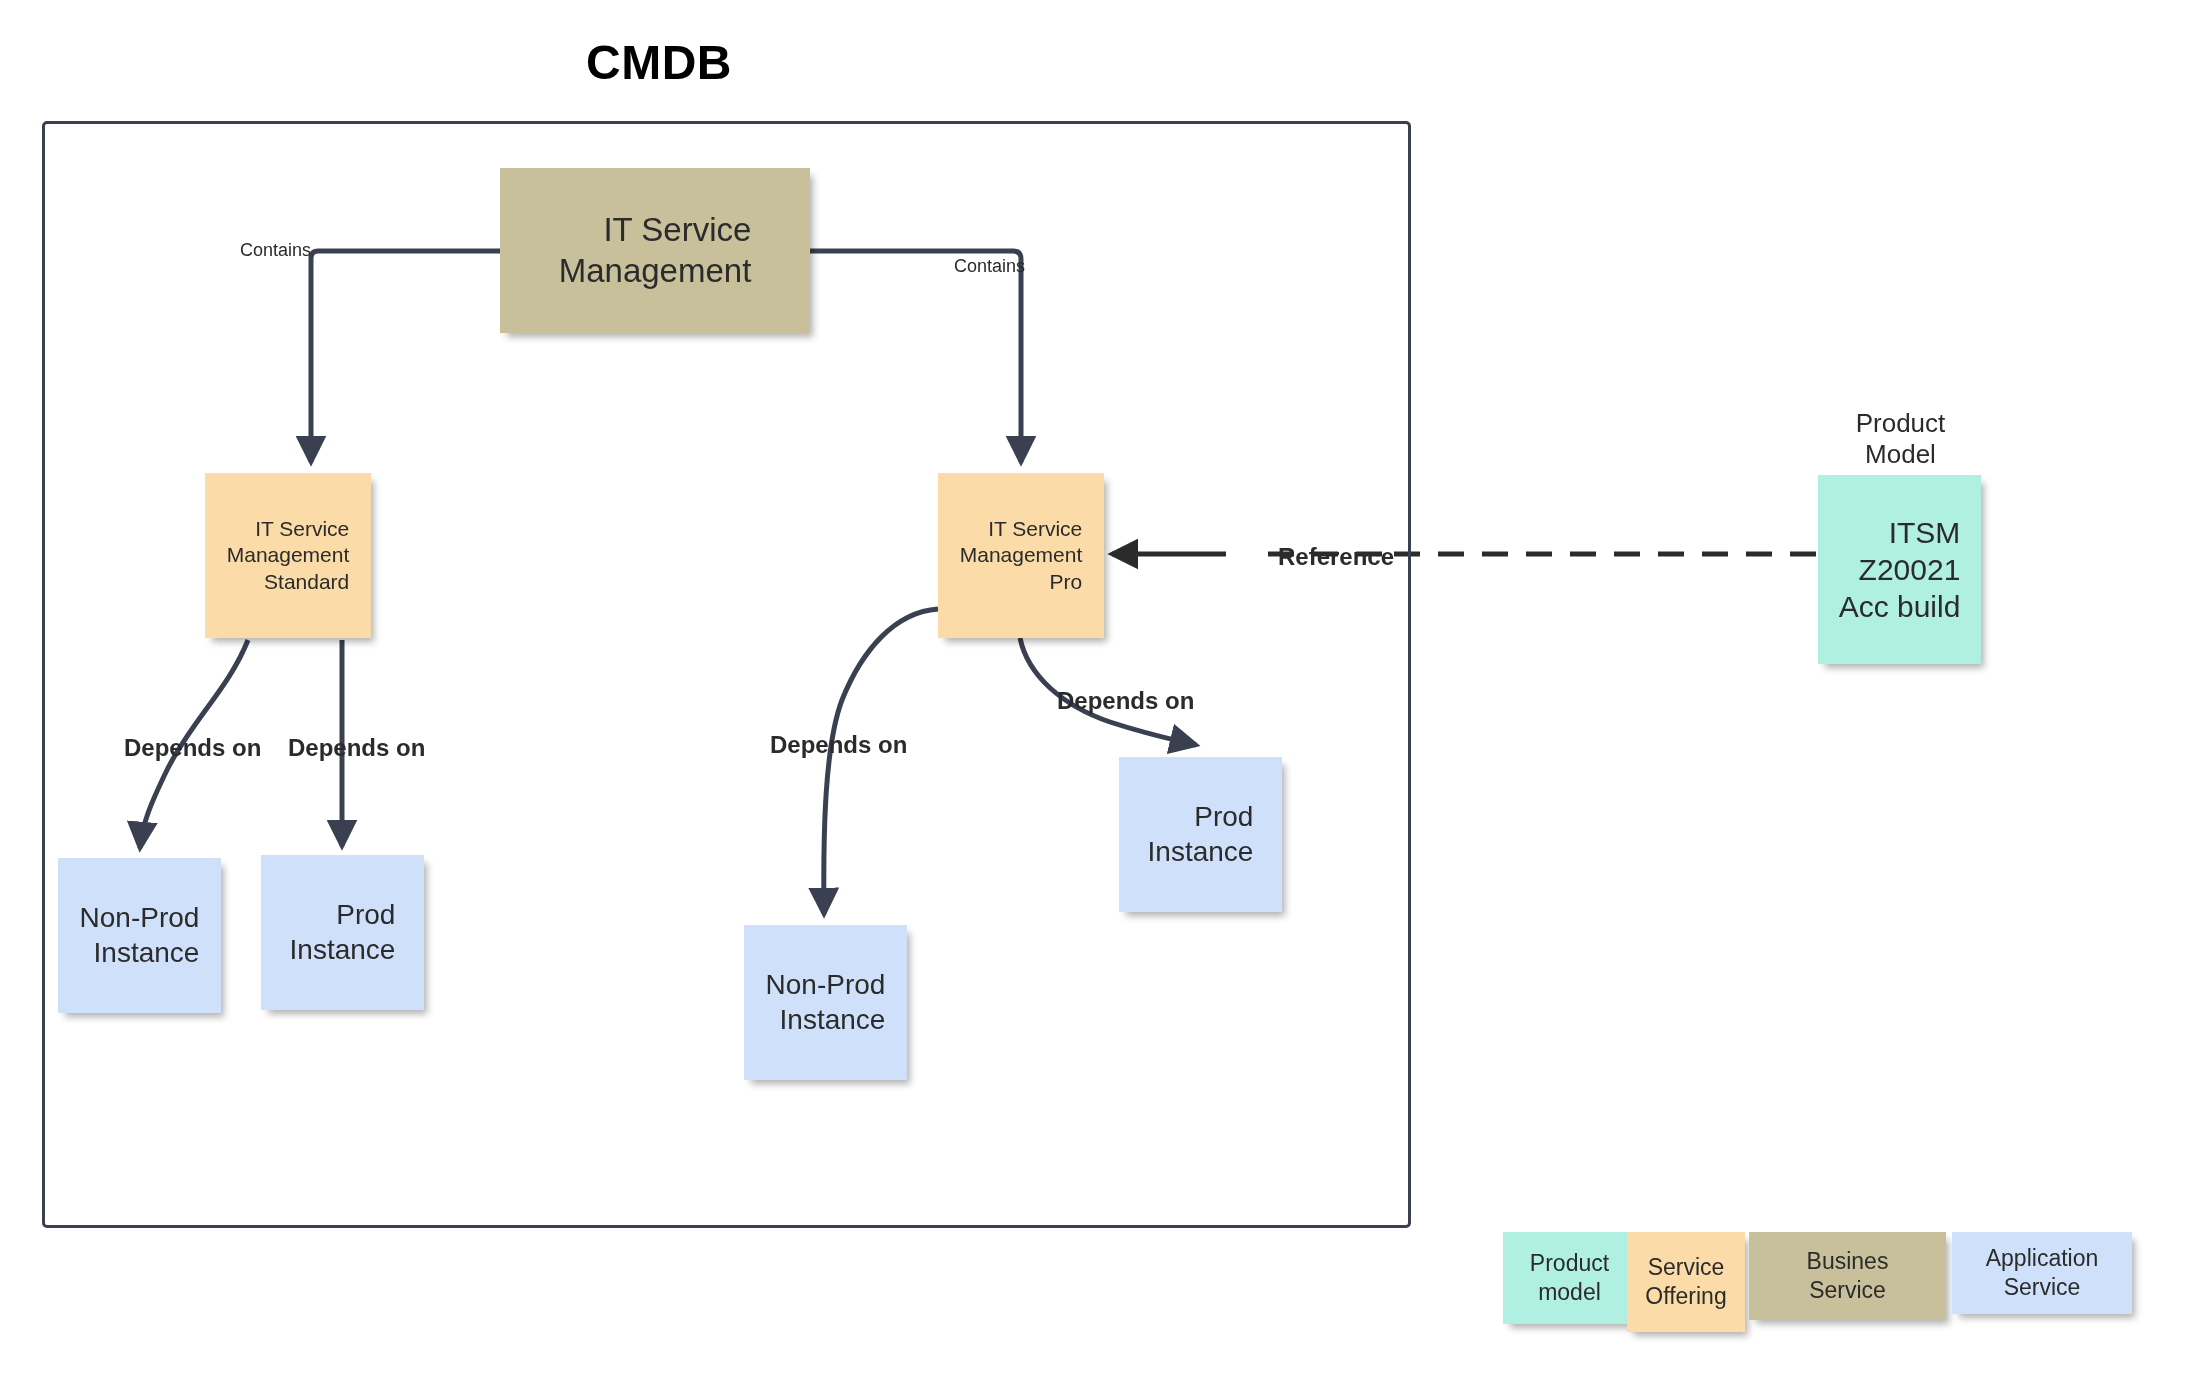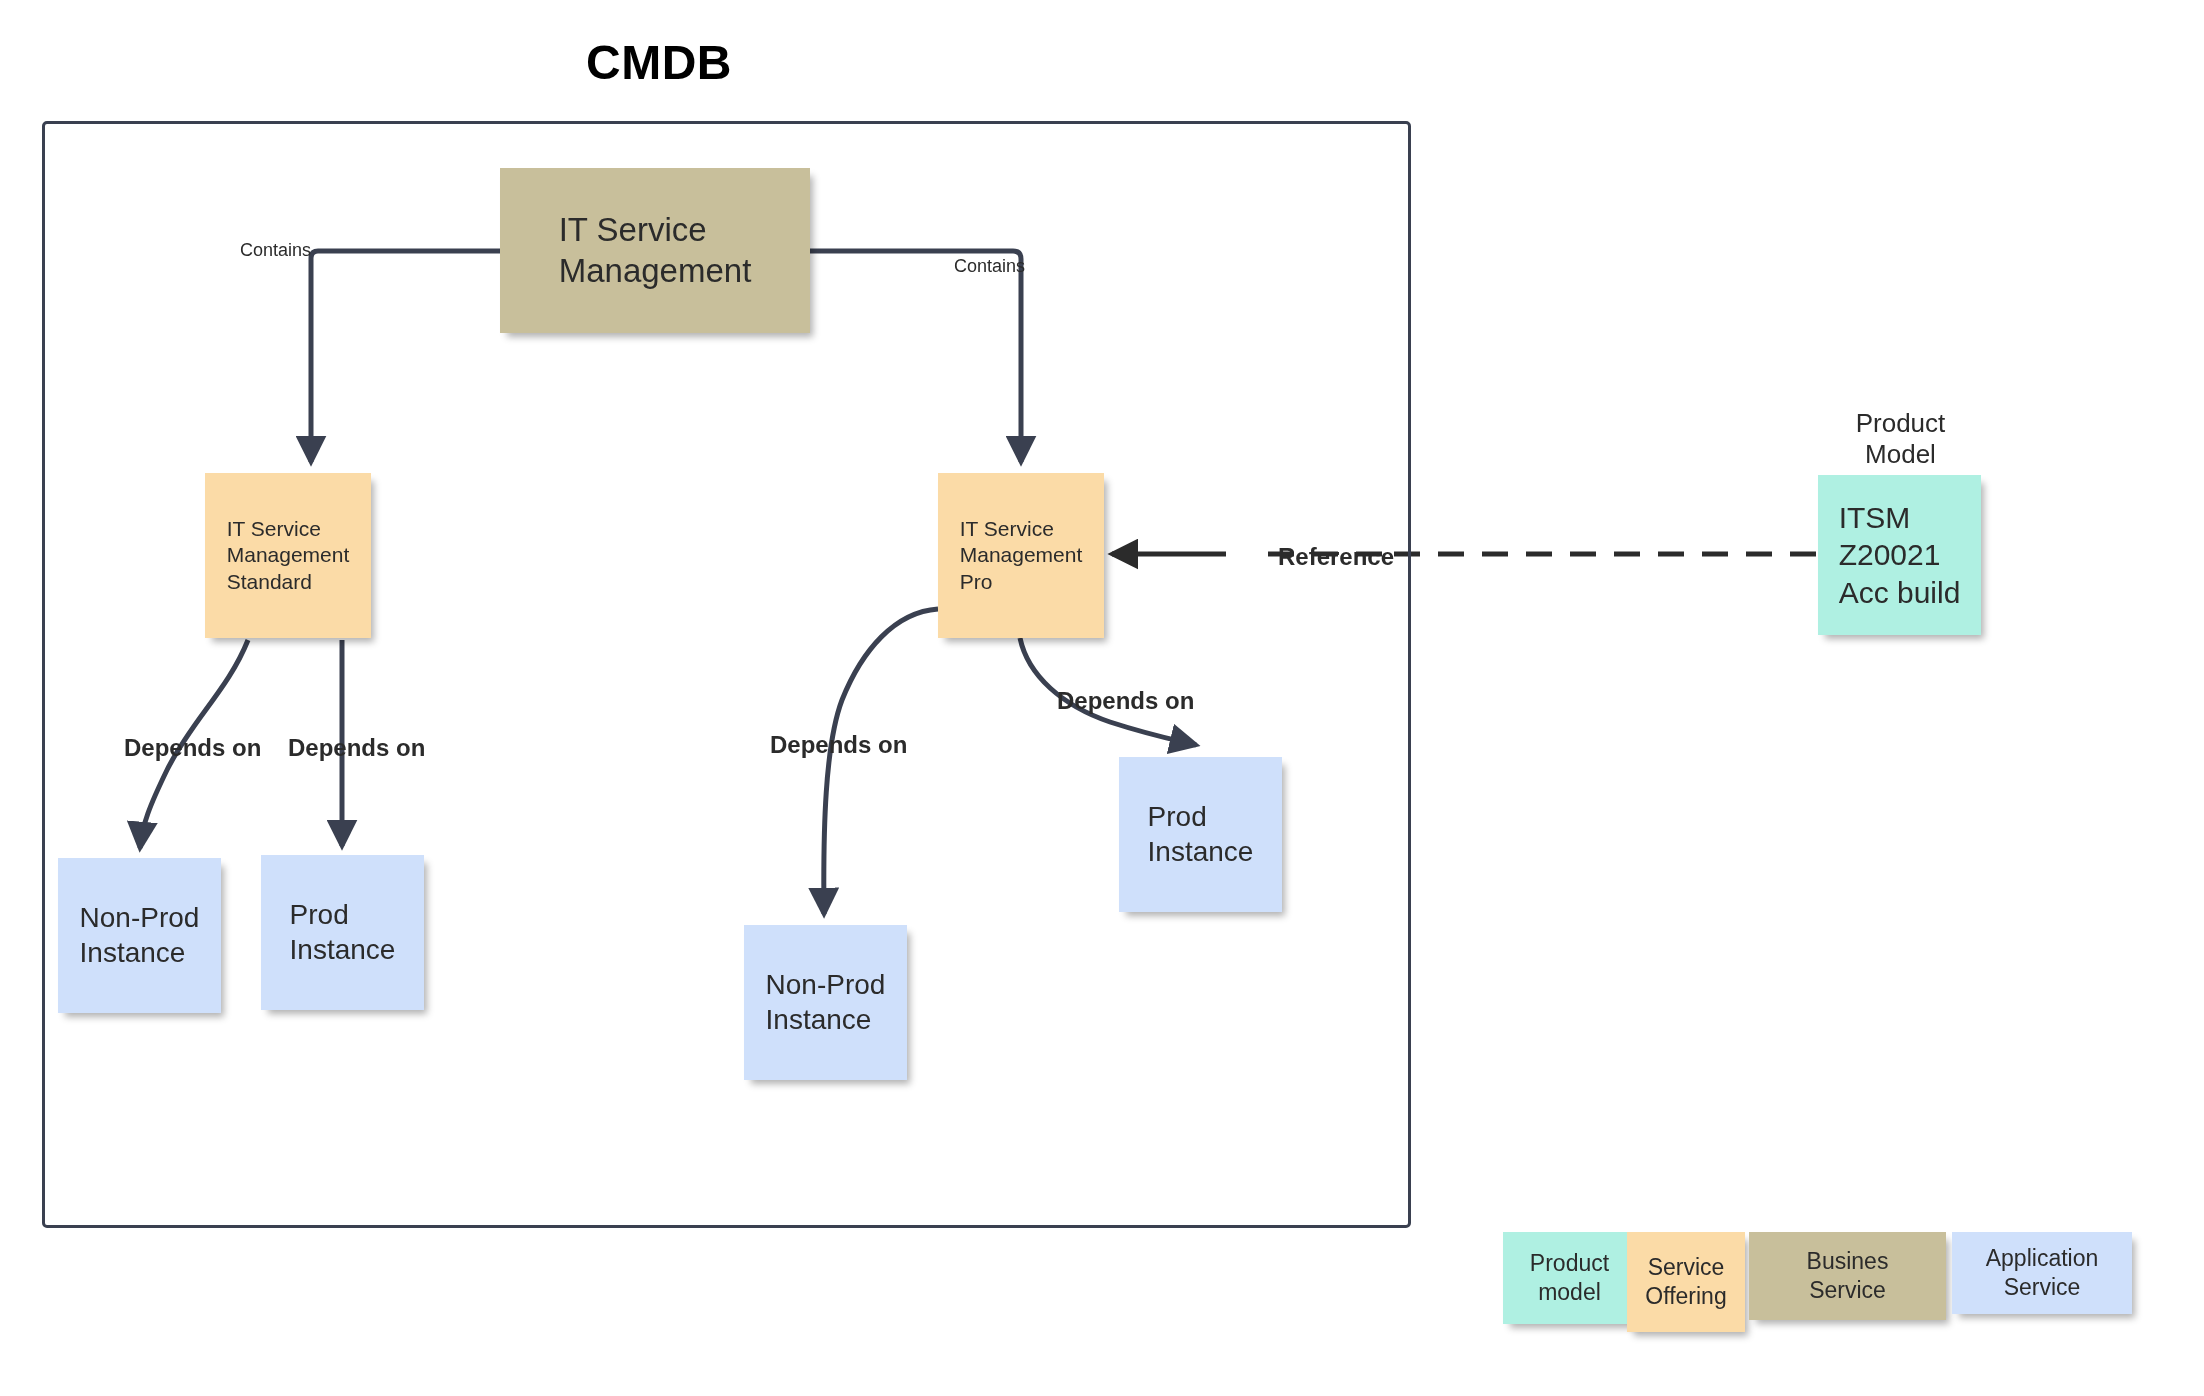--- a/index.html
+++ b/index.html
@@ -53,21 +53,21 @@
     box-sizing: border-box;
   }
 
   
   .node {
     position: absolute;
     box-sizing: border-box;
     display: flex;
     align-items: center;
     justify-content: center;
-    text-align: left;
+    text-align: right;
     line-height: 1.24;
     color: #2b2b2b;
     box-shadow: 5px 6px 7px -2px rgba(0,0,0,0.30);
     white-space: pre-line;
   }
   .node.business   { background: #c8bf9b; }
   .node.offering   { background: #fbdba7; }
   .node.appservice { background: #cfe0fb; }
   .node.product    { background: #aff0e2; }
 
@@ -93,21 +93,21 @@
   }
   #node-nonprod-2 {
     left: 744px; top: 925px; width: 163px; height: 155px;
     font-size: 28px;
   }
   #node-prod-2 {
     left: 1119px; top: 757px; width: 163px; height: 155px;
     font-size: 28px;
   }
   #node-product-model {
-    left: 1818px; top: 475px; width: 163px; height: 160px;
+    left: 1818px; top: 475px; width: 163px; height: 189px;
     font-size: 30px;
   }
 
   
   #product-model-caption {
     position: absolute;
     left: 1818px;
     top: 408px;
     width: 165px;
     text-align: center;

